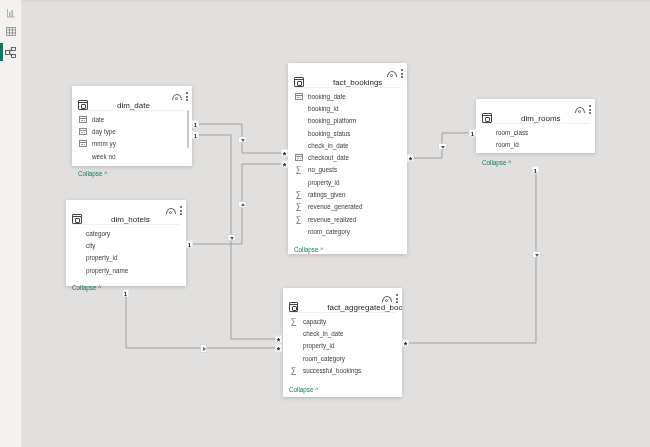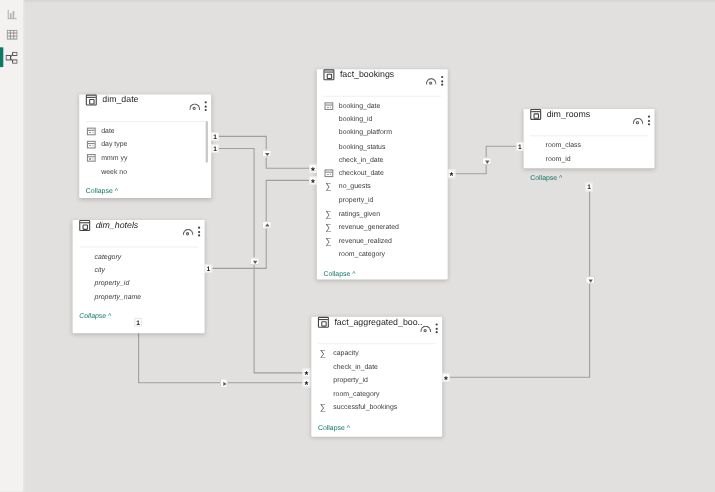--- a/index.html
+++ b/index.html
@@ -3,21 +3,21 @@
 <meta charset="utf-8">
 <style>
   html, body { margin:0; padding:0; }
   body { width:650px; height:447px; position:relative; overflow:hidden; background:#e1e0df; font-family:"Liberation Sans", sans-serif; }
   .sidebar { position:absolute; left:0; top:0; width:21px; height:447px; background:#f3f2f1; border-right:1px solid #e6e5e4; }
   .side-btn { position:absolute; left:0; width:21px; height:20px; display:flex; align-items:center; justify-content:center; cursor:pointer; }
   .side-btn.active::before { content:""; position:absolute; left:0; top:1px; width:3px; height:18px; background:#117865; }
   .topline { position:absolute; left:22px; top:0; right:0; height:2px; background:#d8d7d6; }
   svg.lines { position:absolute; left:0; top:0; }
   .card { position:absolute; background:#fff; box-shadow:0 1px 4px rgba(0,0,0,0.18); border-radius:1px; }
-  .card-head { height:24px; display:flex; align-items:flex-start; padding-left:6px; position:relative; }
+  .card-head { height:24px; display:flex; align-items:flex-end; padding-left:6px; position:relative;gap:24px; }
   .card-head .tbl-icon { width:10px; height:10px; border:1px solid #444; border-radius:1px; position:relative; margin-right:5px; box-sizing:border-box; }
   .card-head .tbl-icon::before { content:""; position:absolute; left:0; right:0; top:1px; height:1px; background:#444; }
   .card-head .tbl-icon::after { content:""; position:absolute; left:2px; top:3px; width:3px; height:3px; border:1px solid #444; border-radius:1px; }
   .card-title { font-size:8px; color:#252423; white-space:nowrap; overflow:hidden; }
   .card-actions { position:absolute; right:4px; top:6px; display:flex; align-items:center; gap:4px; }
   .eye { width:8px; height:5px; border:1px solid #605e5c; border-radius:50% 50% 0 0 / 100% 100% 0 0; border-bottom:none; position:relative; cursor:pointer; }
   .eye::after { content:""; position:absolute; left:2px; top:2px; width:3px; height:3px; border:1px solid #605e5c; border-radius:50%; box-sizing:border-box; }
   .kebab { width:2px; display:flex; flex-direction:column; gap:1.5px; cursor:pointer; }
   .kebab span { width:2px; height:2px; background:#444; border-radius:50%; display:block; }
   .divider { height:1px; background:#f0f0f0; margin:0 6px; }
@@ -82,21 +82,21 @@
     <polyline points="186,244 242,244 242,164 287,164"></polyline>
 
     <polyline points="126,296 126,348 281,348"></polyline>
 
     <polyline points="474,133 442,133 442,158 410,158"></polyline>
 
     <polyline points="536,171 536,343 404,343"></polyline>
   </g>
 </svg>
 
-<div class="card" style="left:72px; top:86px; width:120px; height:94px;">
+<div class="card" style="left:72px; top:86px; width:120px; height:80px;">
   <div class="card-head">
     <div class="tbl-icon"></div>
     <span class="card-title">dim_date</span>
     <div class="card-actions">
       <div class="eye"></div>
       <div class="kebab">
           <span></span>
           <span></span>
           <span></span>
         </div>
@@ -222,21 +222,21 @@
         <span>room_class</span>
       </div>
     <div class="field">
         <span class="ficon"></span>
         <span>room_id</span>
       </div>
   </div>
   <span class="collapse" style="margin-top:1px;">Collapse ^</span>
 </div>
 
-<div class="card" style="left:66px; top:200px; width:120px; height:103px;font-style:italic;">
+<div class="card" style="left:66px; top:200px; width:120px; height:86px;">
   <div class="card-head">
     <div class="tbl-icon"></div>
     <span class="card-title">dim_hotels</span>
     <div class="card-actions">
       <div class="eye"></div>
       <div class="kebab">
           <span></span>
           <span></span>
           <span></span>
         </div>

